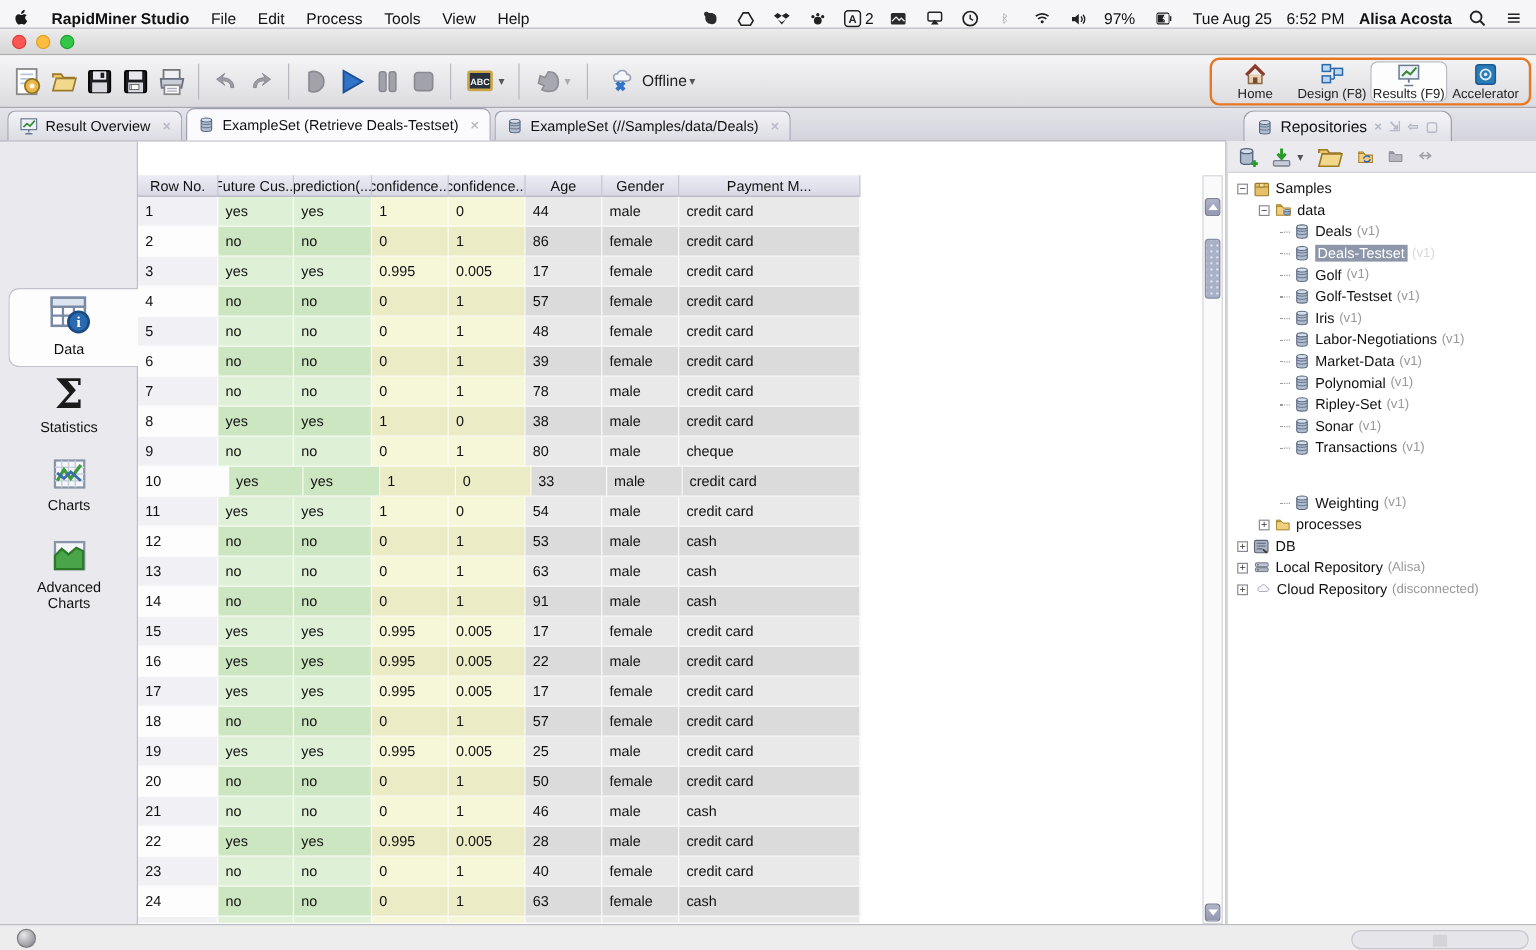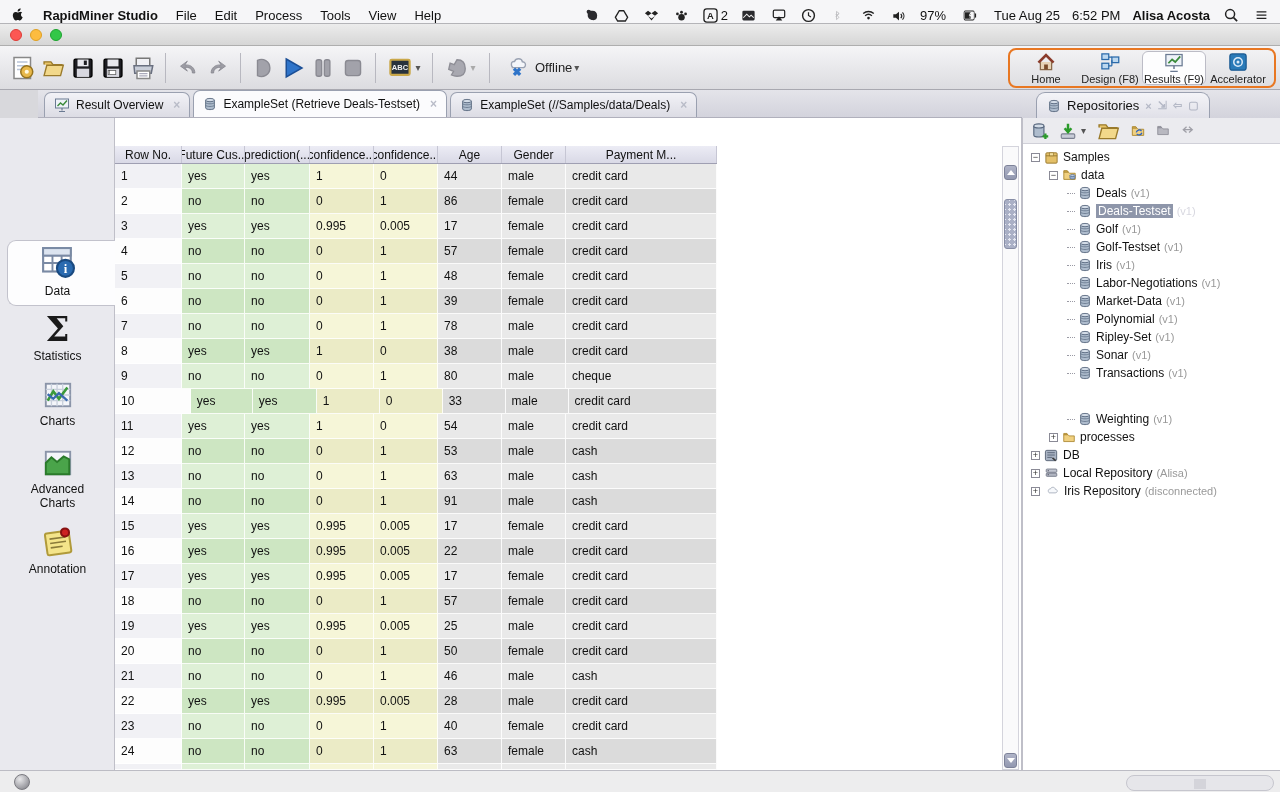--- a/index.html
+++ b/index.html
@@ -38,21 +38,21 @@
 
   
   #perspectives { position:absolute; right:4px; top:2px; height:40px; border:2px solid #e87722; border-radius:8px;
                   background:linear-gradient(#f2f2f4,#dedee2); display:flex; align-items:stretch; padding:1px 4px; }
   .persp { width:64px; display:flex; flex-direction:column; align-items:center; justify-content:center; gap:1px;
            border-radius:6px; font-size:11px; color:#222; }
   .persp.active { background:#fdfdfe; border:1px solid #bcbcc6; }
 
   
   #tabstrip { left:0; top:90px; width:1022px; height:28px; background:linear-gradient(#e4e4ea,#d3d3dc);
-              border-bottom:1px solid #b0b0bc; display:flex; align-items:flex-end; padding-left:6px; gap:3px;margin-left:38px; }
+              border-bottom:1px solid #b0b0bc; display:flex; align-items:flex-end; padding-left:6px; gap:3px; }
   .rtab { height:25px; display:flex; align-items:center; gap:6px; padding:0 9px; border:1px solid #9aA0b0; border-bottom:none;
           border-radius:7px 7px 0 0; background:linear-gradient(#f2f2f7,#dcdce4); font-size:12px; white-space:nowrap; }
   .rtab.active { background:#fbfbfd; height:27px; }
   .rtab .x { color:#b9bcc8; font-size:12px; font-weight:bold; margin-left:4px; }
 
   
   #sidebar { left:0; top:118px; width:115px; height:652px; background:#e9e9ee; border-right:1px solid #bfbfc8; }
   .side-item { width:115px; display:flex; flex-direction:column; align-items:center; gap:4px; color:#111; text-align:center; }
   .side-card { position:absolute; left:7px; top:122px; width:108px; height:66px; background:#fdfdfe;
                border:1px solid #c2c2cc; border-right:none; border-radius:9px 0 0 9px; }
@@ -475,32 +475,20 @@
     <span class="ico">
         <svg width="34" height="30" viewBox="0 0 16 16" xmlns="http://www.w3.org/2000/svg">
           <rect x="1.5" y="2" width="13" height="12" fill="#f4f6fa" stroke="#8a94a8"></rect>
           <path d="M1.5 5h13M1.5 8h13M1.5 11h13M4.5 2v12M7.5 2v12M10.5 2v12" stroke="#c8d0dc" stroke-width=".7"></path>
           <path d="M2.5 11 5.5 6l3 4 4.5-6" stroke="#3a9a3a" stroke-width="1.4" fill="none"></path>
           <path d="M2.5 7.5 5.5 10l3-3 4.5 4" stroke="#3a6ab0" stroke-width="1.2" fill="none"></path>
         </svg>
       </span>
     <span class="side-label">Charts</span>
   </div>
-  <div class="side-item" style="position:absolute;top:408px">
-    <span class="ico">
-        <svg width="34" height="32" viewBox="0 0 16 16" xmlns="http://www.w3.org/2000/svg">
-          <g transform="rotate(-8 8 8)">
-            <rect x="2" y="3" width="12" height="11" rx="1" fill="#f4e48a" stroke="#b09a3a"></rect>
-            <path d="M4 6h8M4 8.2h8M4 10.4h6" stroke="#8a7a3a" stroke-width=".8"></path>
-          </g>
-          <circle cx="11.5" cy="3.2" r="2" fill="#cc2222" stroke="#881111"></circle>
-        </svg>
-      </span>
-    <span class="side-label">Annotation</span>
-  </div>
 </div>
 
 <div id="content" class="abs">
   <div id="table">
     <div id="thead">
         <div class="th" style="width: 67px;">Row No.</div>
         <div class="th" style="width: 63px;">Future Cus...</div>
         <div class="th" style="width: 65px;">prediction(...</div>
         <div class="th" style="width: 64px;">confidence...</div>
         <div class="th" style="width: 64px;">confidence...</div>
@@ -1033,21 +1021,21 @@
         <span class="tree-label">Local Repository</span>
         <span class="tree-ver">(Alisa)</span>
       </div>
       <div class="tree-row" style="padding-left: 8px;">
         <span class="expander">+</span>
         <span class="ico">
           <svg width="16" height="12" viewBox="0 0 16 16" xmlns="http://www.w3.org/2000/svg">
             <path d="M4.5 10.5h7.5c1.8 0 3-1 3-2.4 0-1.4-1.2-2.3-2.5-2.3C12.2 4 10.8 3 9.3 3 7.6 3 6.3 4 5.9 5.3 4.3 5.1 3 6.1 3 7.7c0 1.7 1 2.8 1.5 2.8z" fill="#f6f8fb" stroke="#9aa2b0"></path>
           </svg>
         </span>
-        <span class="tree-label">Iris Repository</span>
+        <span class="tree-label">Cloud Repository</span>
         <span class="tree-ver">(disconnected)</span>
       </div>
     </div>
 </div>
 
 <div id="statusbar" class="abs">
   <span id="status-orb"></span>
   <span id="progress-shell">
       <span class="nub"></span>
     </span>

